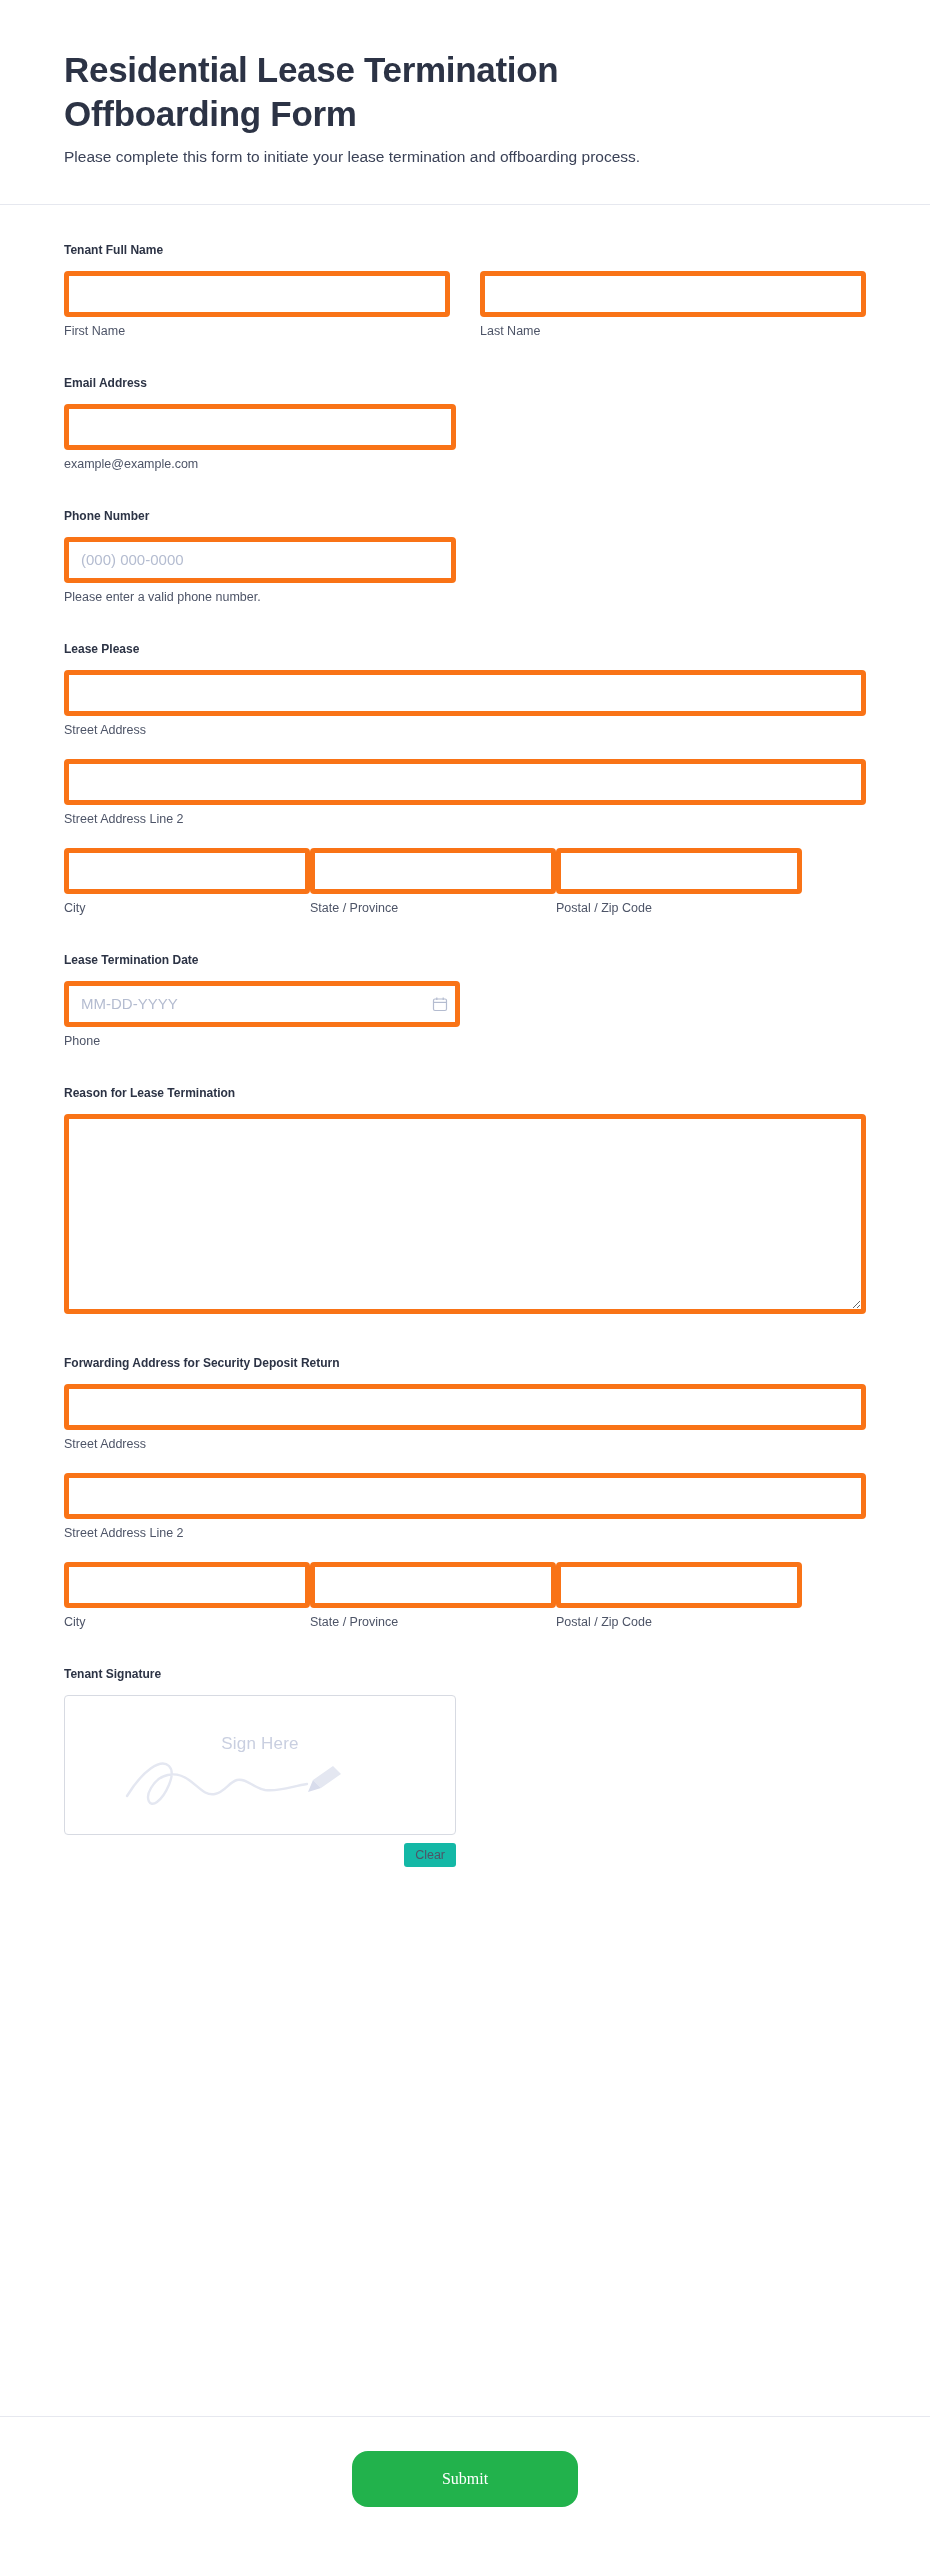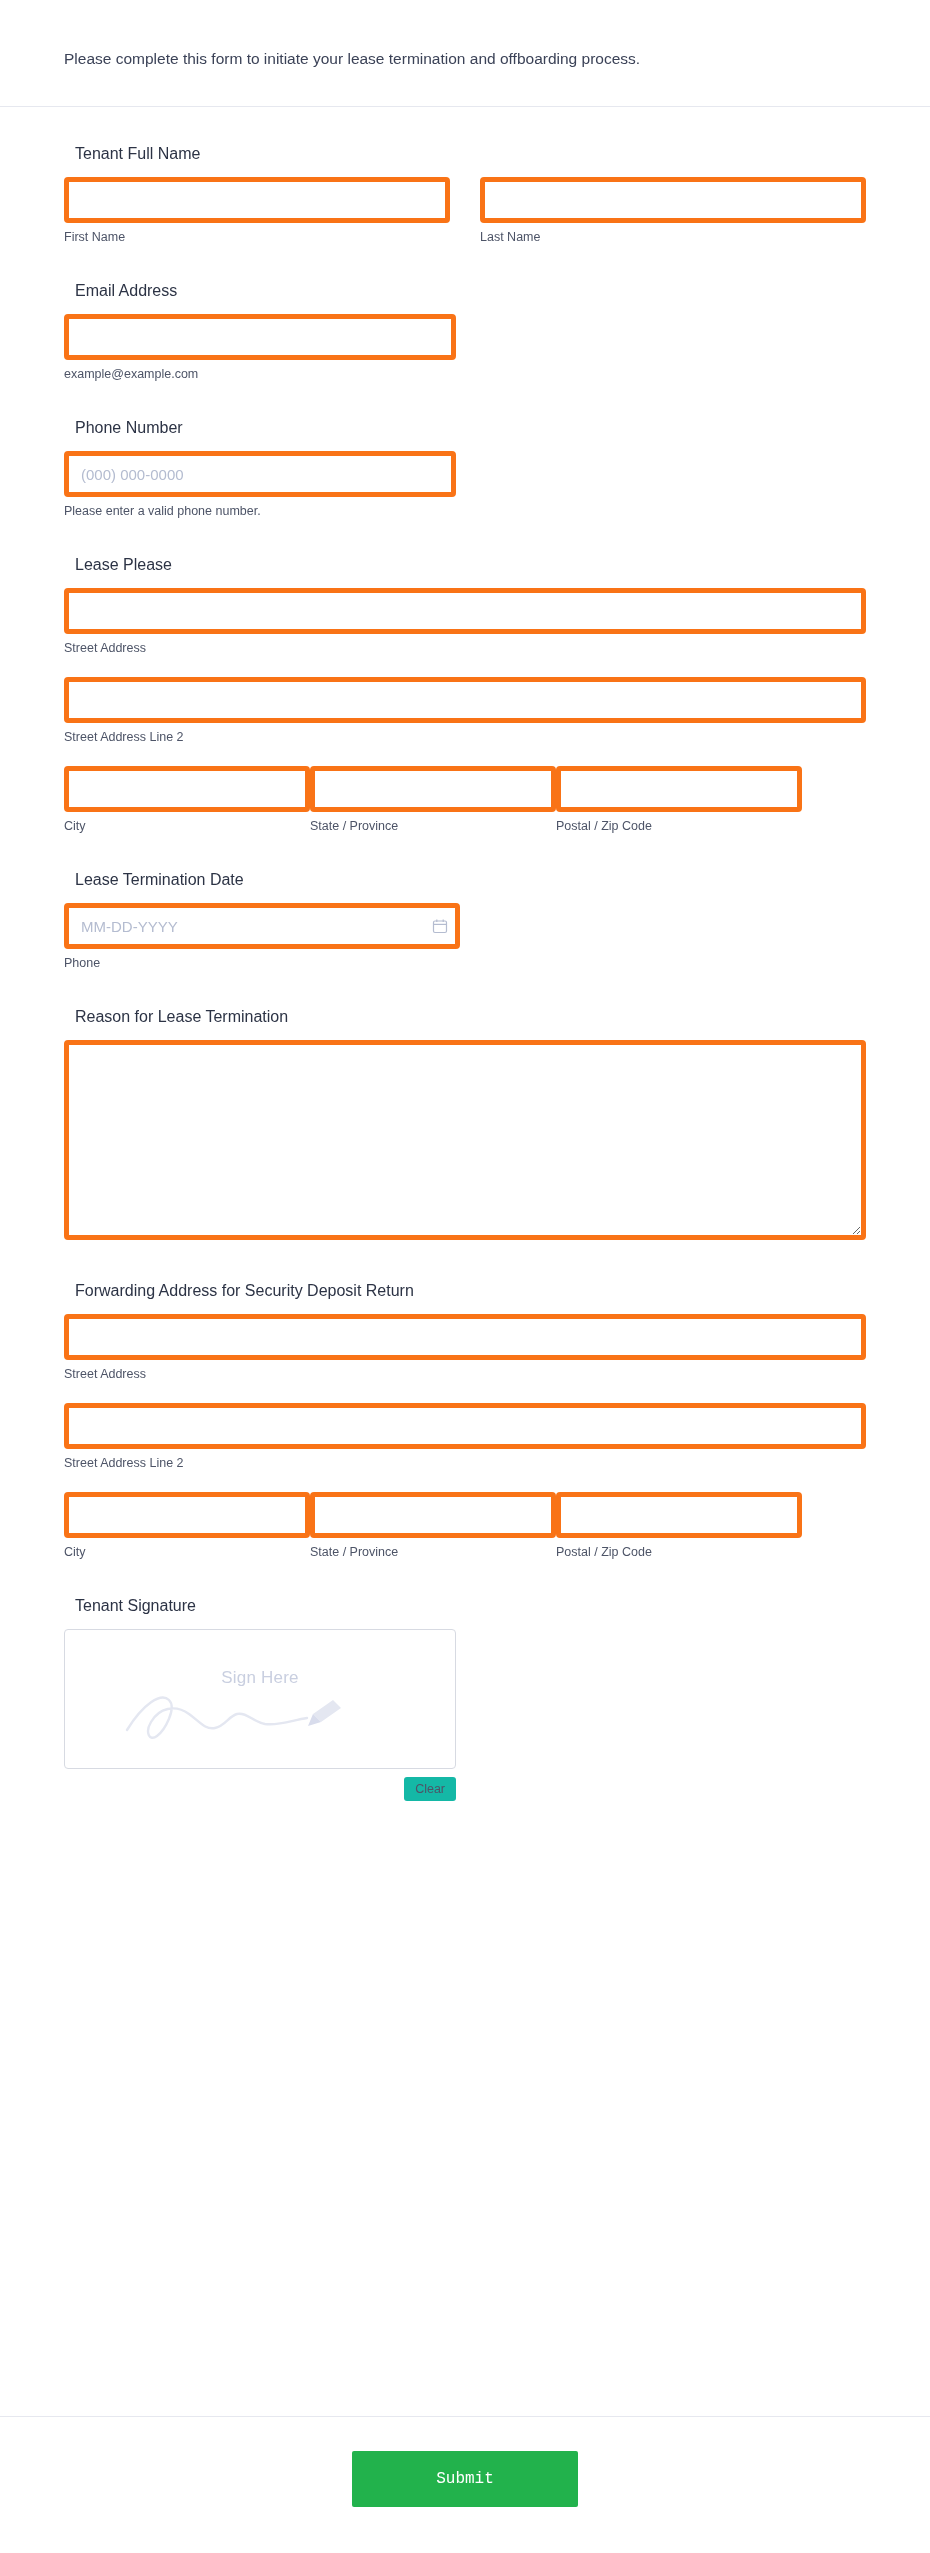--- a/index.html
+++ b/index.html
@@ -43,24 +43,24 @@
   }
   
   .form-body {
     padding: 38px 64px 10px 64px;
     flex: 1 0 auto;
   }
   .field-block {
     margin-bottom: 38px;
   }
   .field-label {
-    font-size: 16px;
+    font-size: 12px;
     color: #2c3345;
-    font-weight: normal;
-    margin: 0 0 14px 11px;
+    font-weight: bold;
+    margin: 0 0 14px 0;
     display: block;
   }
   .sub-label {
     font-size: 12.5px;
     color: #4d5467;
     margin: 7px 0 0 0;
     display: block;
   }
   input.txt, textarea.txt {
     width: 100%;
@@ -164,34 +164,35 @@
     border-top: 1px solid #e6e8ef;
     padding: 34px 0 46px 0;
     display: flex;
     justify-content: center;
     margin-top: 26px;
   }
   .submit-btn {
     background: #22b24c;
     color: #ffffff;
     border: none;
-    border-radius: 2px;
+    border-radius: 16px;
     font-size: 16px;
     width: 226px;
     height: 56px;
     cursor: pointer;
-    font-family: Liberation Mono, monospace;
+    font-family: Liberation Serif, serif;
   }
 </style>
 </head>
 <body>
 
 <div class="form-wrap">
 
   <div class="form-header">
+    <h1 class="form-title">Residential Lease Termination Offboarding Form</h1>
     <p class="form-subtitle">Please complete this form to initiate your lease termination and offboarding process.</p>
   </div>
 
   <div class="form-body">
 
     <div class="field-block">
       <span class="field-label">Tenant Full Name</span>
       <div class="row">
         <div class="col-half">
           <input class="txt" type="text" placeholder="" style="">

